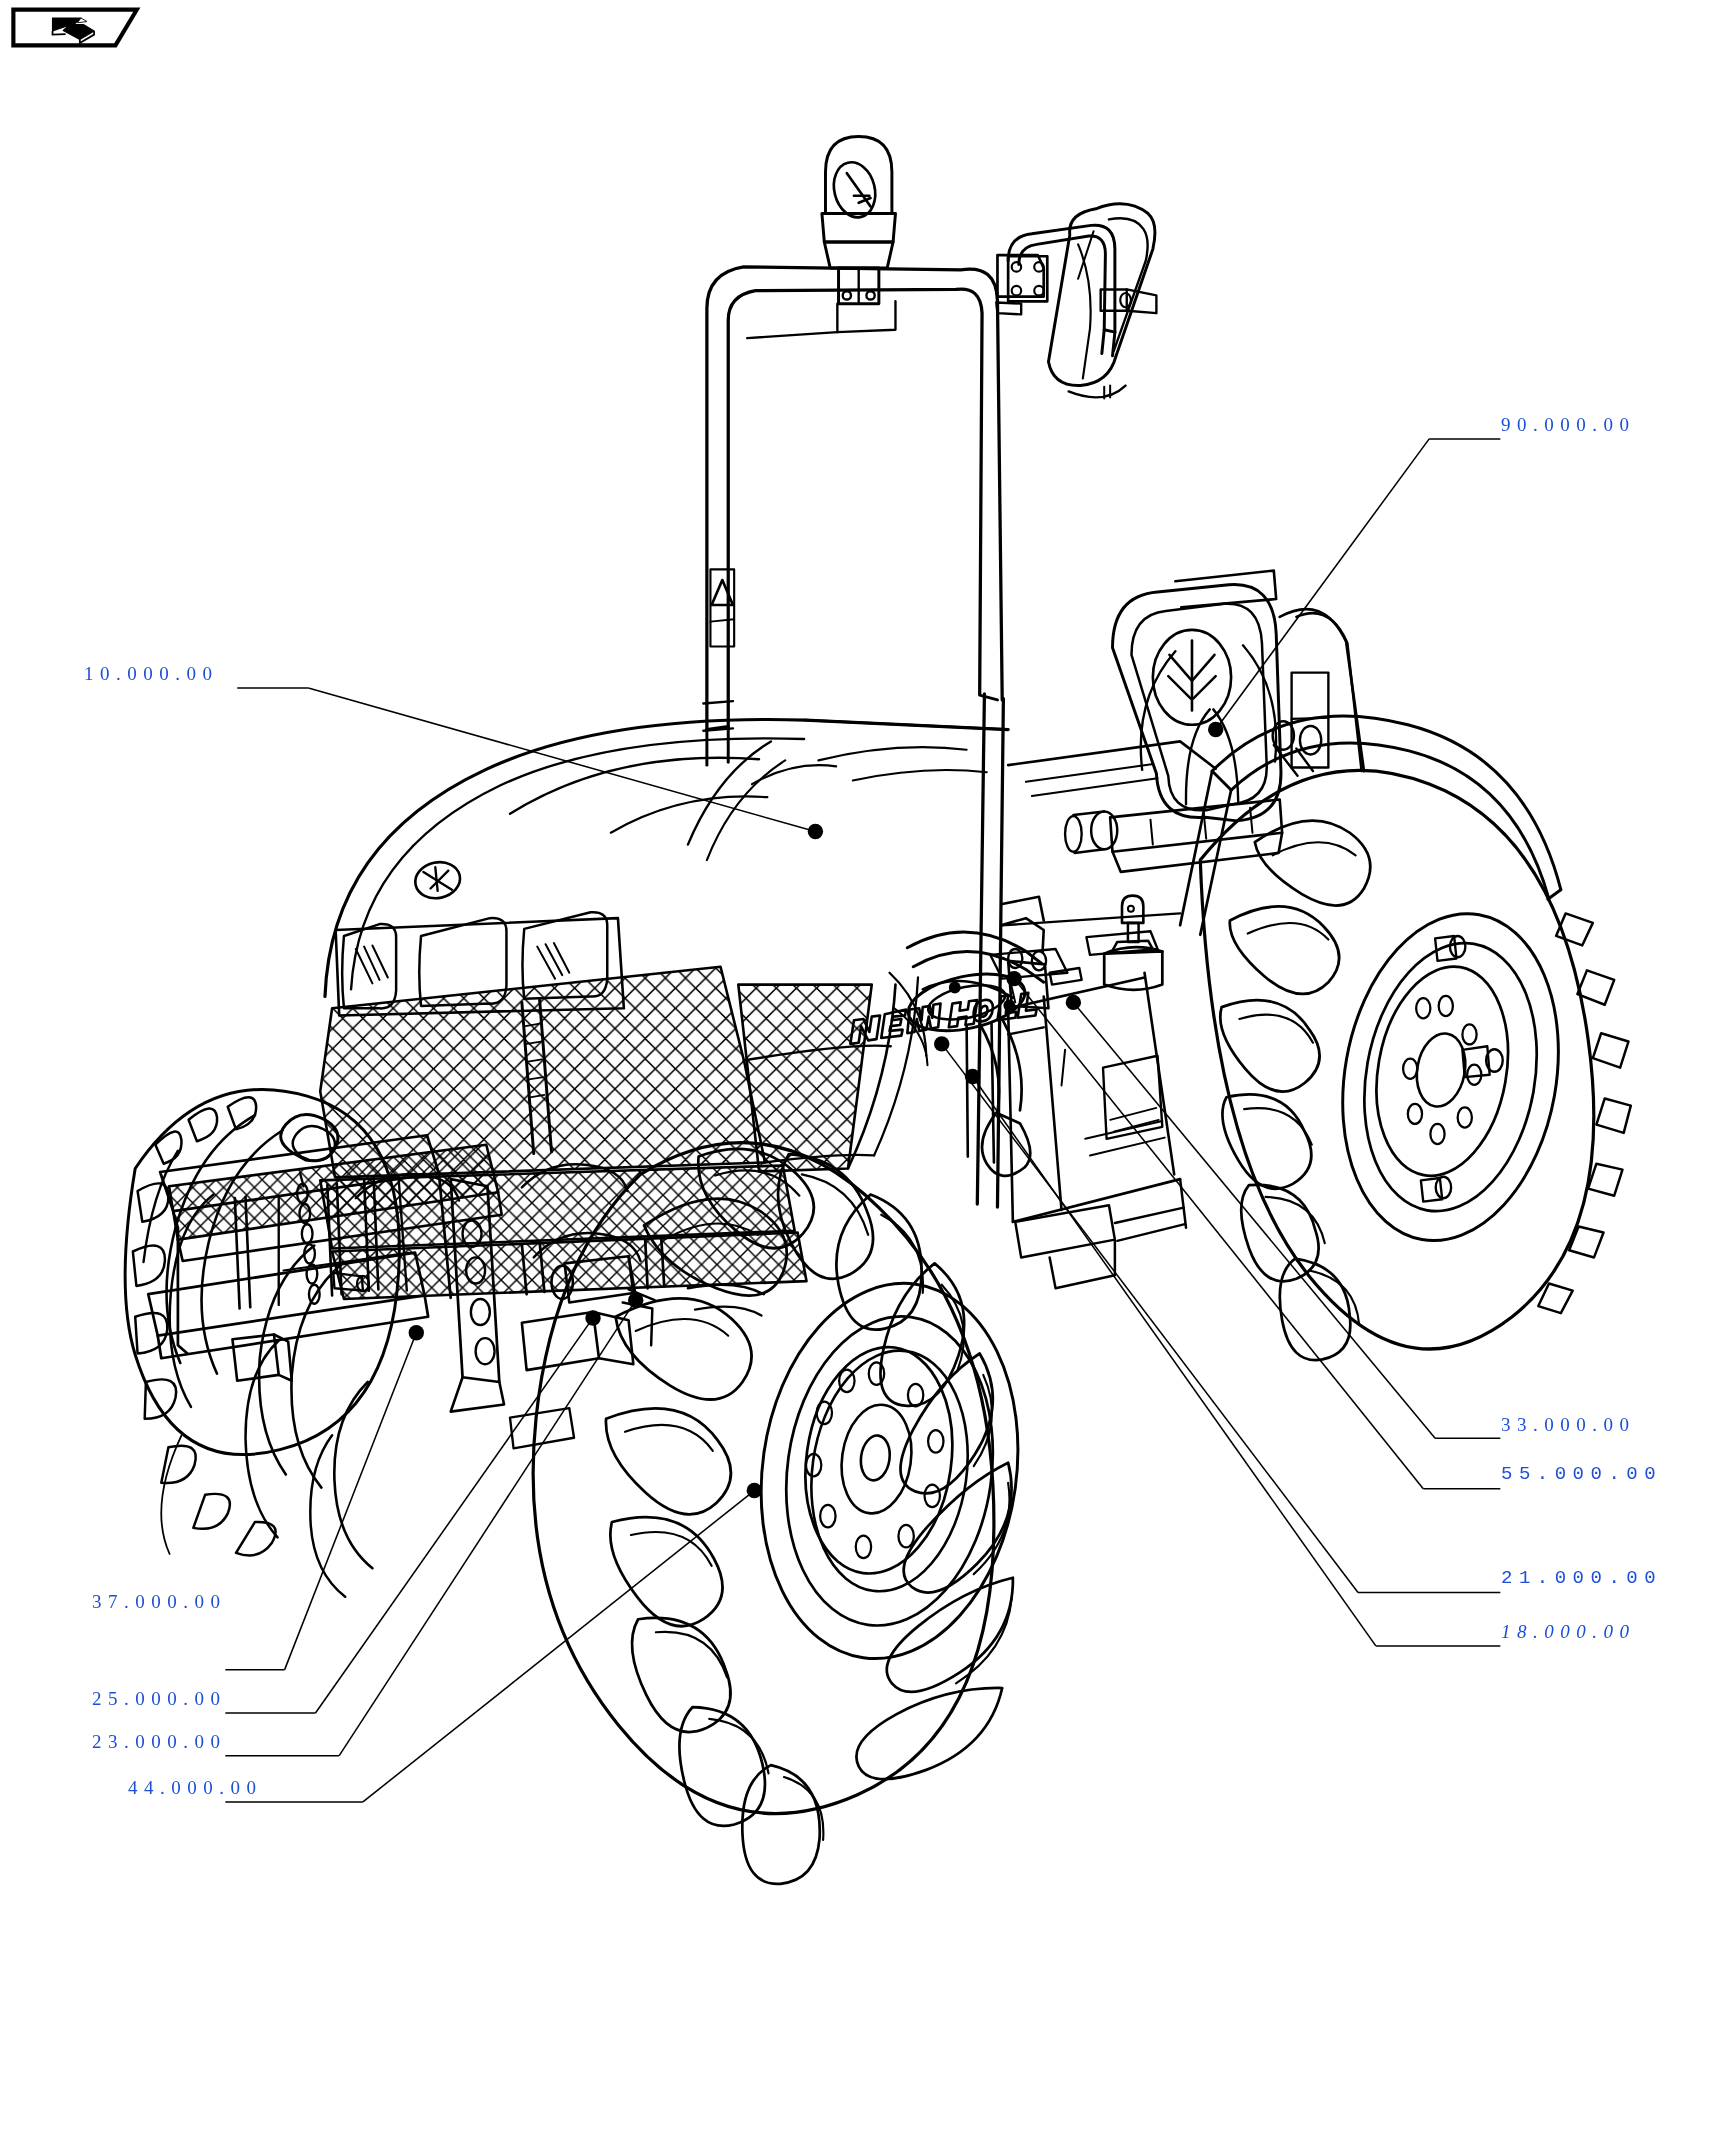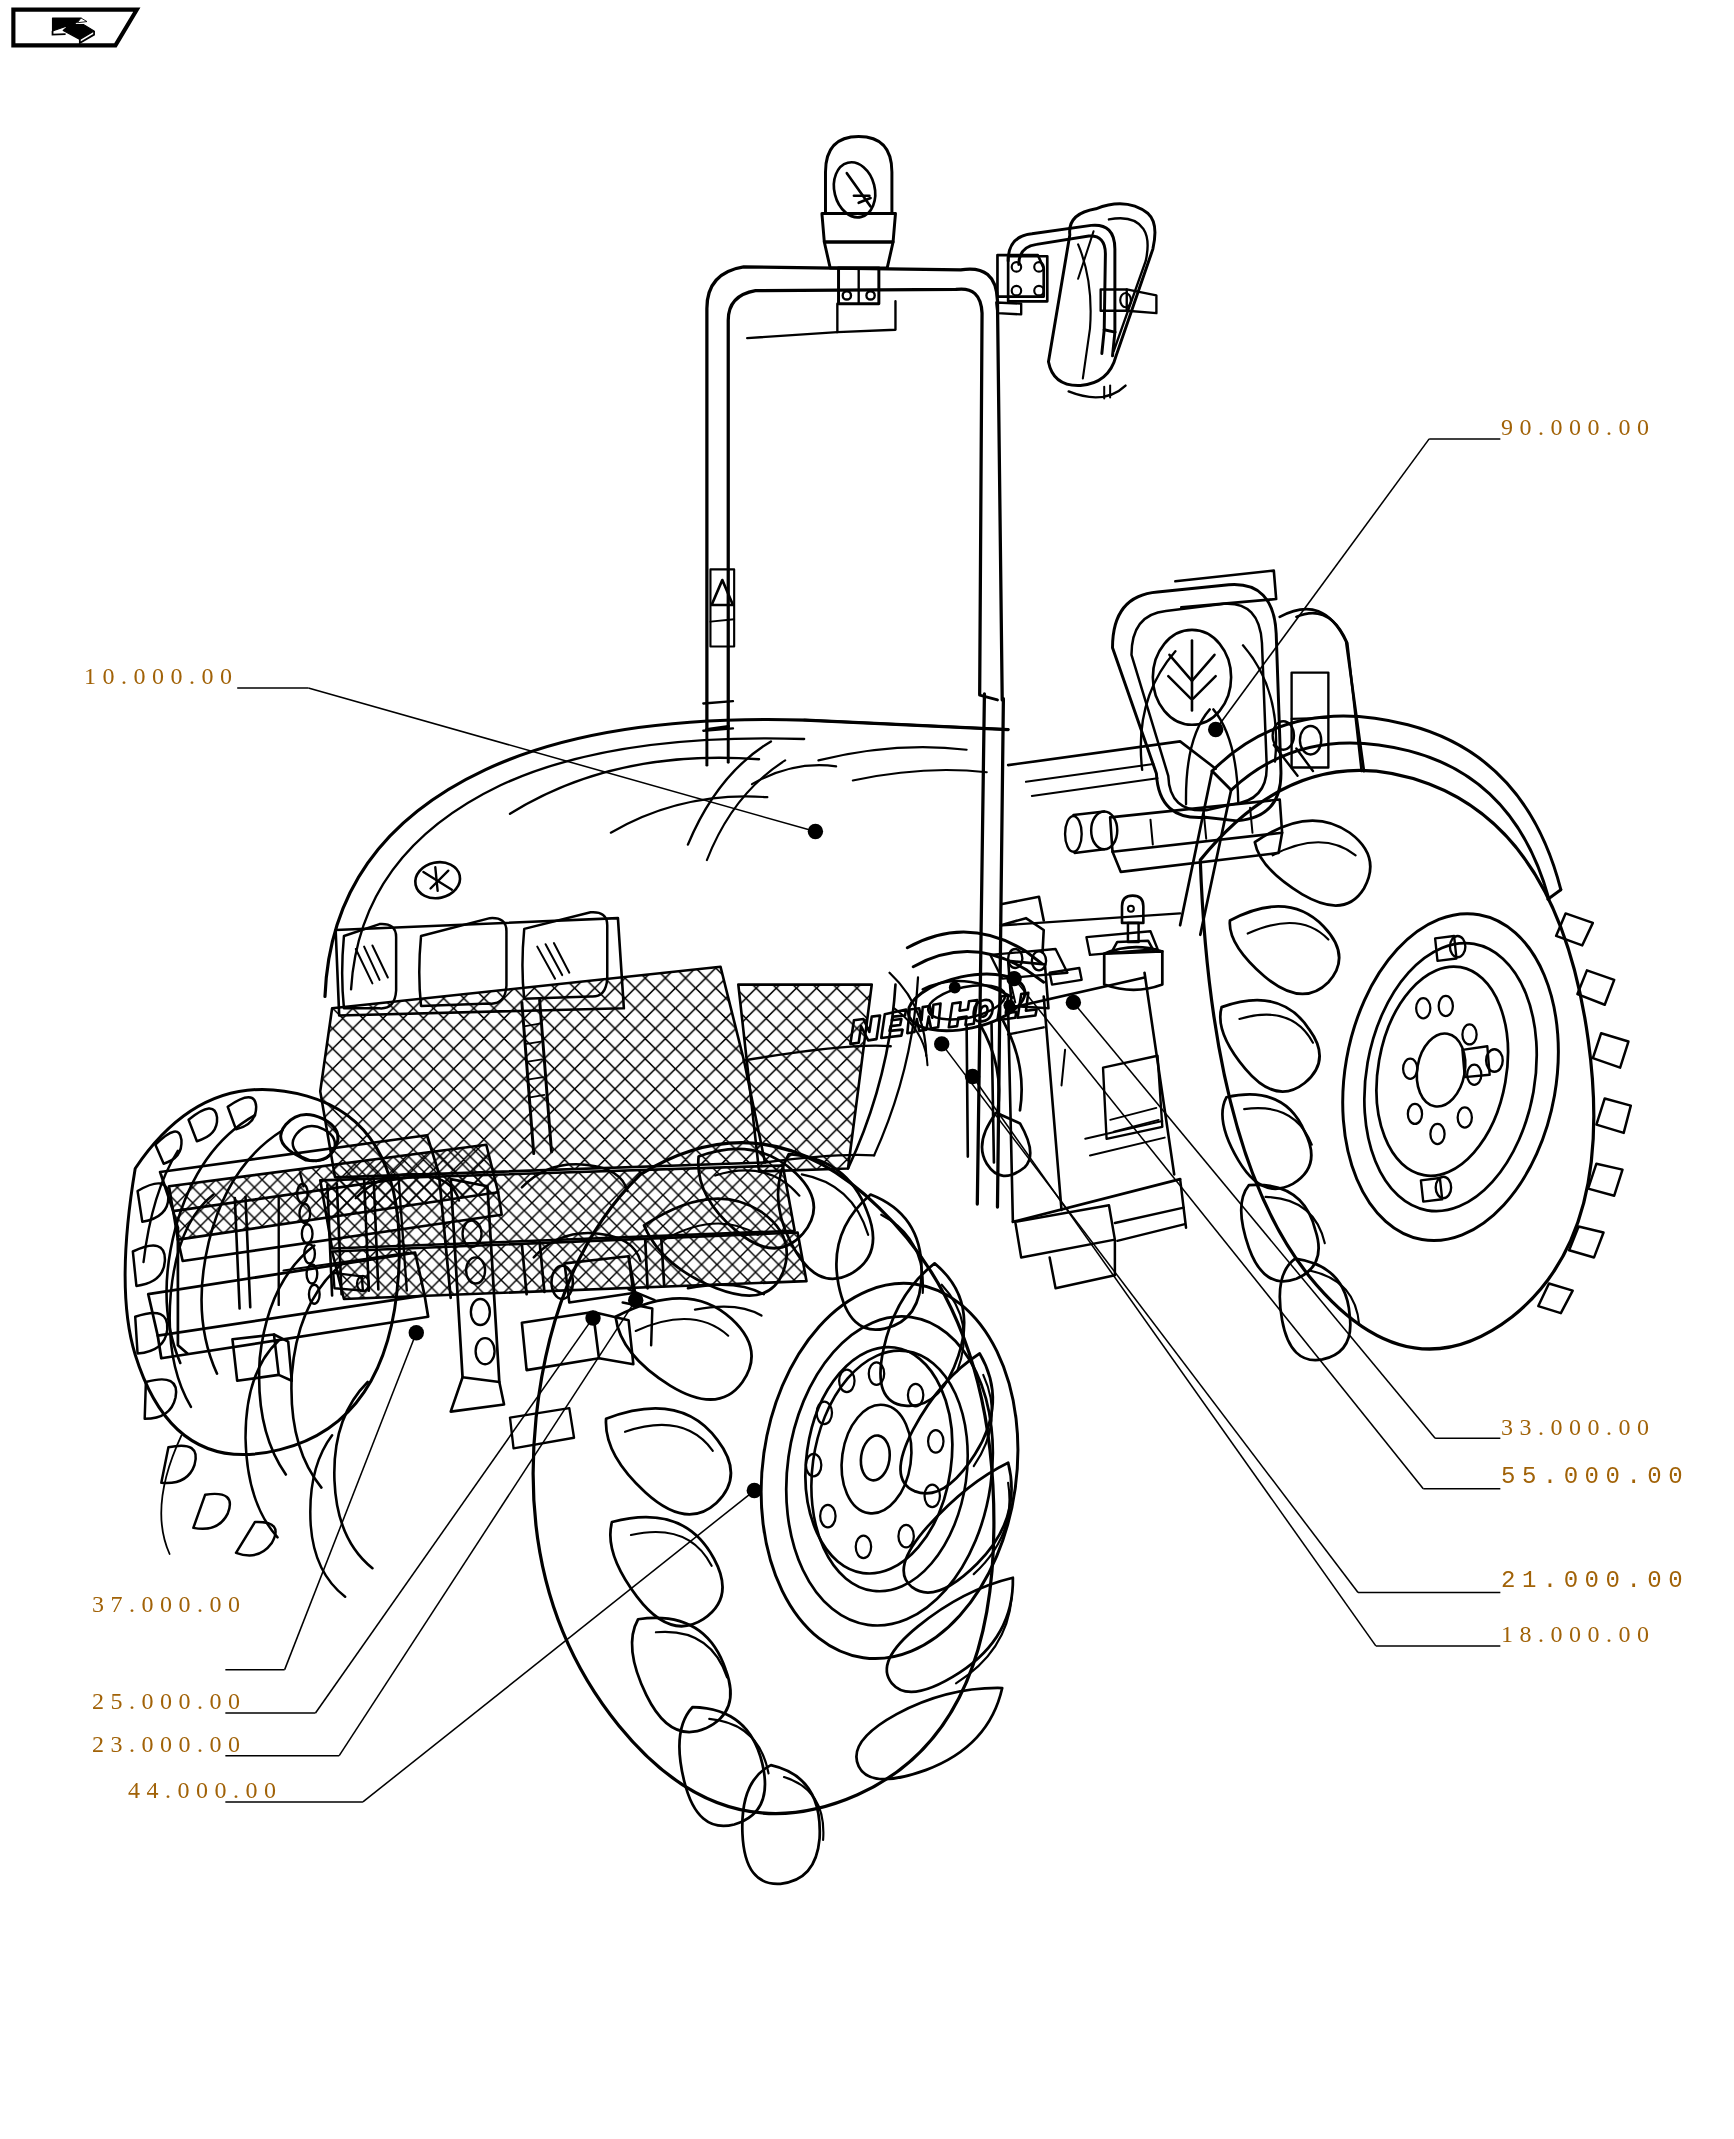--- a/index.html
+++ b/index.html
@@ -9,23 +9,23 @@
     width:1734px;height:2140px;position:relative;overflow:hidden;
   }
   #stage{position:absolute;inset:0;}
   
   .badge{position:absolute;left:10.7px;top:6px;width:178px;height:43px;}
   .badge svg{display:block;}
   
   .callout{
     position:absolute;
     font-family:"Liberation Serif", serif;
-    font-size:24px;
+    font-size:19px;
     letter-spacing:6.5px;
-    color:#a16207;
+    color:#1d4ed8;
     white-space:nowrap;
     line-height:1;
   }
   .callout.right{left:1501px;}
   .callout.left{left:89px;}
   
   .layer{position:absolute;left:0;top:0;width:1734px;height:2140px;}
   .layer svg{display:block;width:1734px;height:2140px;}
 </style>
 </head>
@@ -579,21 +579,21 @@
         </g>
     </svg>
   </div>
 
   <div id="labels">
       <div class="callout right" style="left: 1501px; top: 415px;">90.000.00</div>
       <div class="callout left" style="left: 84px; top: 664px;">10.000.00</div>
       <div class="callout right" style="left: 1501px; top: 1415px;">33.000.00</div>
       <div class="callout right" style="left: 1501px; top: 1465px; font-family: Liberation Mono, monospace;">55.000.00</div>
       <div class="callout right" style="left: 1501px; top: 1569px; font-family: Liberation Mono, monospace;">21.000.00</div>
-      <div class="callout right" style="left: 1501px; top: 1622px;">18.000.00</div>
+      <div class="callout right" style="left: 1501px; top: 1622px; font-style: italic;">18.000.00</div>
       <div class="callout left" style="left: 92px; top: 1592px;">37.000.00</div>
       <div class="callout left" style="left: 92px; top: 1689px;">25.000.00</div>
       <div class="callout left" style="left: 92px; top: 1732px;">23.000.00</div>
       <div class="callout left" style="left: 92px; top: 1778px; margin-left: 36px;">44.000.00</div>
     </div>
 
 </div>
 
 
 </body></html>

